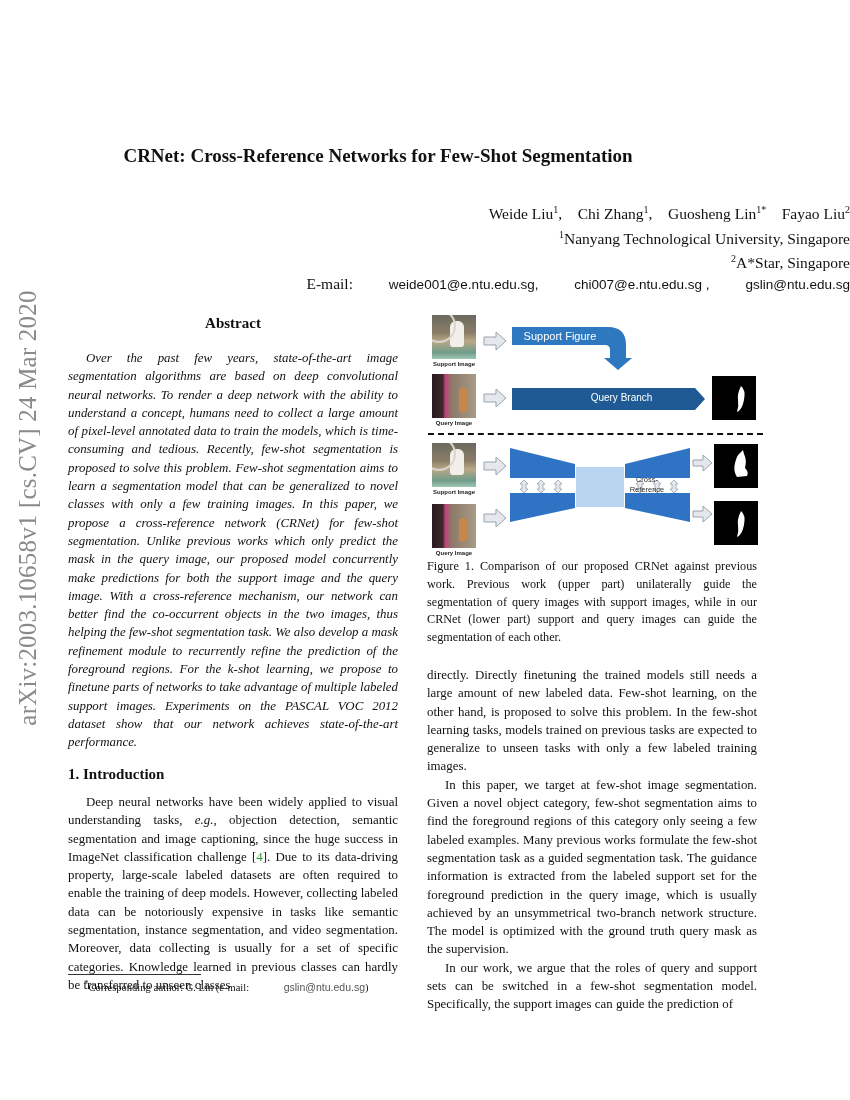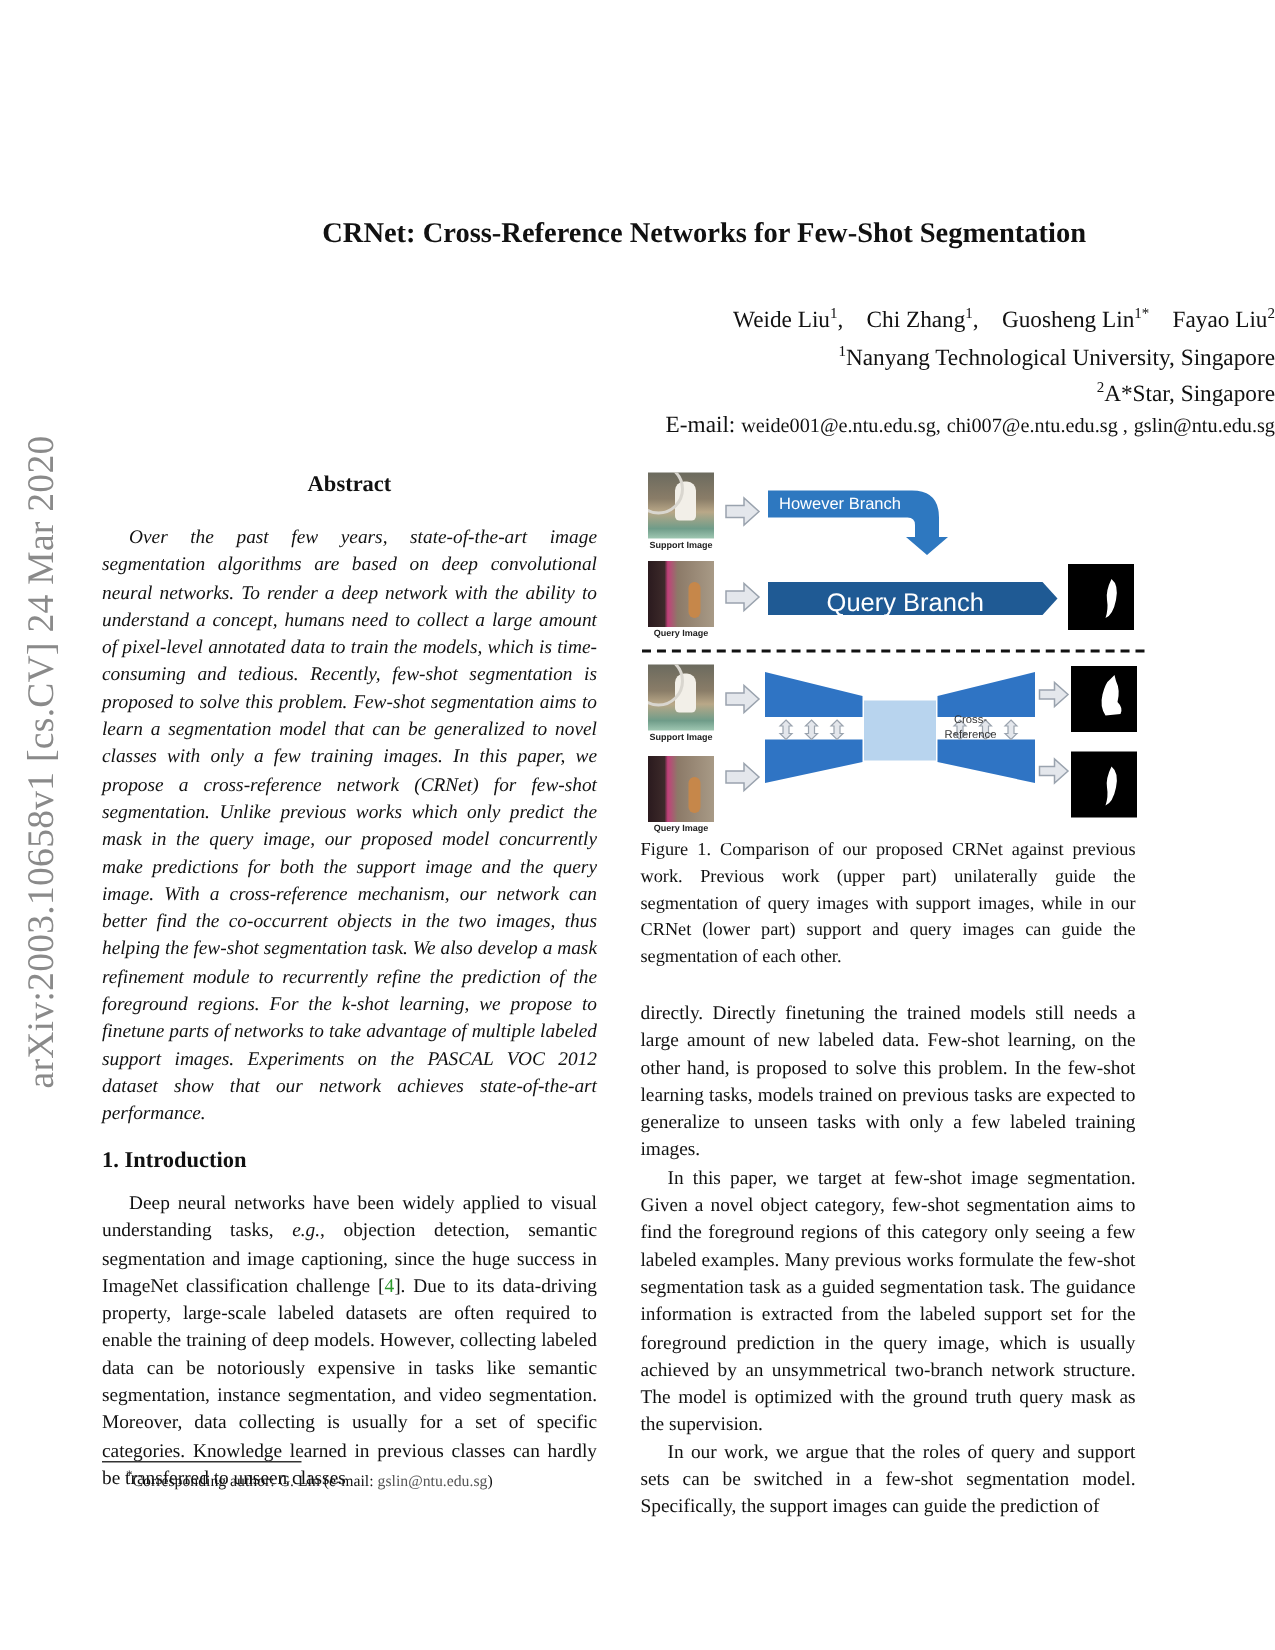--- a/index.html
+++ b/index.html
@@ -2,25 +2,25 @@
 <html><head>
 <meta charset="utf-8">
 <style>
   html, body { margin: 0; padding: 0; background: #ffffff; }
   body { width: 850px; height: 1100px; position: relative; overflow: hidden;
          font-family: "Liberation Serif", "DejaVu Serif", serif; color: #111; }
   .arxiv-stamp { position: absolute; left: 8px; top: 288px; width: 40px; height: 440px; }
   .arxiv-stamp span { position: absolute; left: 50%; top: 50%; white-space: nowrap;
       transform: translate(-50%, -50%) rotate(-90deg); font-size: 25px; color: #8a8a8a;
       font-family: "Liberation Serif", serif; letter-spacing: 0.2px; }
-  .title { position: absolute; left: 0; width: 724px; top: 145px; text-align: right;
-      font-size: 19px; font-weight: bold; }
+  .title { position: absolute; left: 0; width: 724px; top: 145px; text-align: center;
+      font-size: 19px; font-weight: bold; padding-left: 16px; }
   .authors { position: absolute; left: 0; width: 850px; top: 200px; text-align: right; font-size: 15.5px; line-height: 20.5px; }
   .authors sup { font-size: 10px; }
-  .mono { font-family: Liberation Serif, serif; font-size: 13.5px; }
+  .mono { font-family: Liberation Sans, sans-serif; font-size: 13.5px; margin-left: 32px; }
   .col { position: absolute; font-size: 12.9px; line-height: 18.3px; text-align: justify; }
   .col-left { left: 68px; width: 330px; }
   .col-right { left: 427px; width: 330px; }
   .abstract-head { position: absolute; left: 68px; width: 330px; top: 315px; text-align: center; font-weight: bold; font-size: 15px; }
   .abstract-body { top: 349px; font-style: italic; }
   .indent { text-indent: 18px; margin: 0; }
   .section-head { position: absolute; left: 68px; top: 750px; font-weight: bold; font-size: 15px; margin-top: 16px; }
   .intro-body { top: 750px; margin-top: 43px; }
   .cite { color: #2e9a2e; }
   .footnote-rule { position: absolute; left: 68px; top: 974px; width: 133px; border-top: 1px solid #333; }
@@ -127,22 +127,22 @@
       <path d="M265,148 h10 v-5 l9,8 l-9,8 v-5 h-10 z"></path>
       <path d="M265,199 h10 v-5 l9,8 l-9,8 v-5 h-10 z"></path>
     </g>
 
     <rect x="286" y="132" width="44" height="44" fill="#000"></rect>
     <path d="M312,141 l3,-3 l1,4 q3,6 1,14 q4,4 2,8 l-10,1 q-4,-6 -2,-14 q2,-8 5,-10 z" fill="#fff"></path>
     <rect x="286" y="189" width="44" height="44" fill="#000"></rect>
     <path d="M313,199 q5,4 3,14 q-2,10 -7,12 q2,-6 1,-12 q-1,-6 3,-14 z" fill="#fff"></path>
   </svg>
 
-  <div class="fig-text" style="left:84px; top:18px; width:96px; font-size:11px;">However Branch</div>
-  <div class="fig-text" style="left:84px; top:80px; width:183px; font-size:17px;">Query Branch</div>
+  <div class="fig-text" style="left:84px; top:18px; width:96px; font-size:11px;">Support Figure</div>
+  <div class="fig-text" style="left:102px; top:80px; width:183px; font-size:10px;">Query Branch</div>
 
   <div class="dash-line"></div>
 
   <div class="thumb thumb-support" style="left:4px; top:131px;"></div>
   <div class="thumb-label" style="left:1px; top:177px;">Support Image</div>
   <div class="thumb thumb-query" style="left:4px; top:192px;"></div>
   <div class="thumb-label" style="left:1px; top:238px;">Query Image</div>
 
   <div class="fig-text" style="left:148px; top:163px; width:48px; font-size:7.5px; color:#333; line-height:10px;padding-left:47px;">
     <div>Cross-</div>

